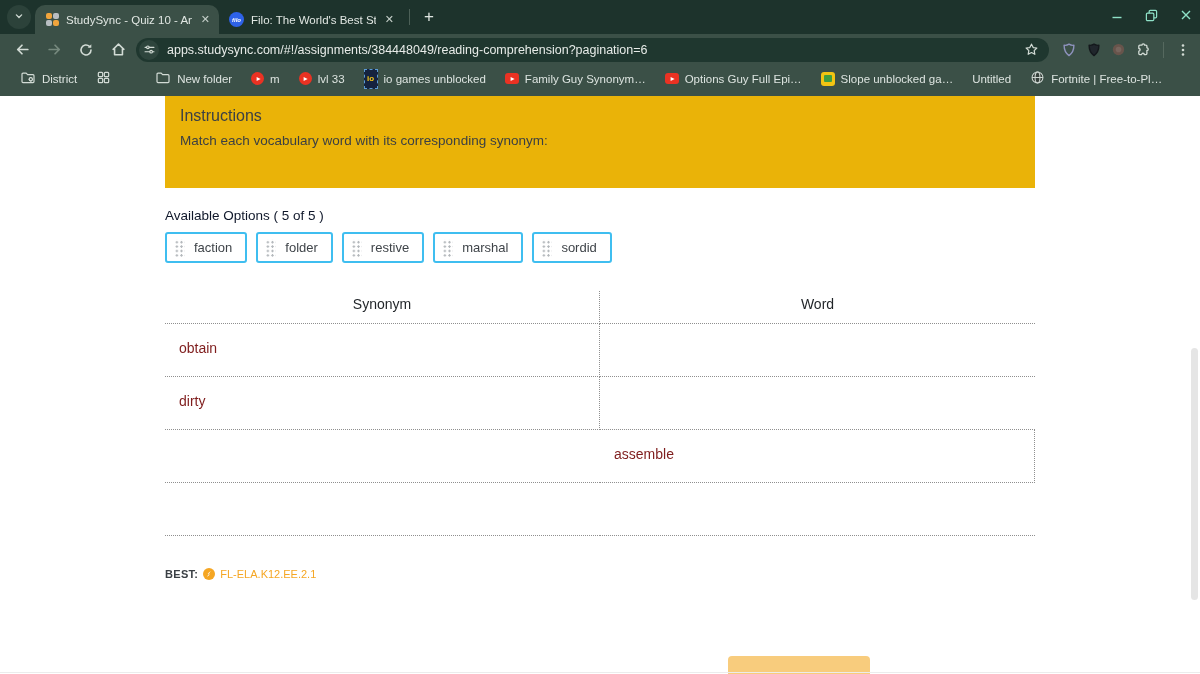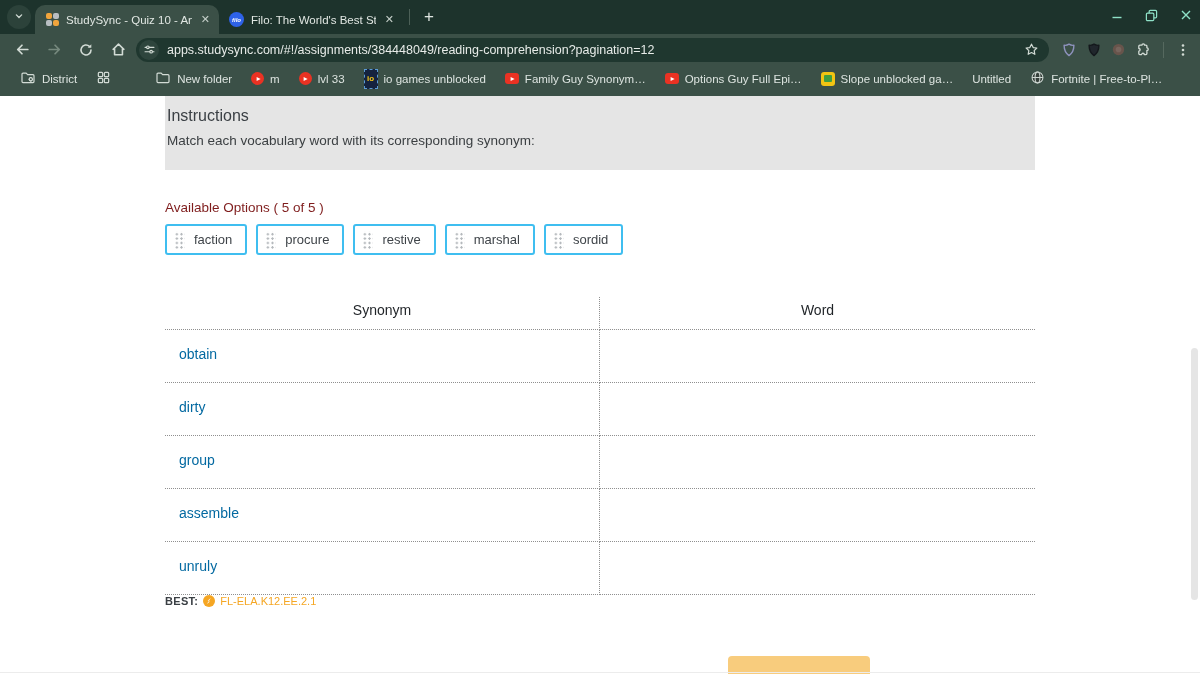--- a/index.html
+++ b/index.html
@@ -51,40 +51,40 @@
   .fav-io { width:14px; height:20px; background:#15233f; border:1px dashed #5b9bd5; border-radius:0;
     color:#f6c915; font-size:8px; font-weight:bold; display:flex; align-items:center; justify-content:center; flex:none; }
   .fav-slope { width:14px; height:14px; background:#f2c412; border-radius:3px; display:flex;
     align-items:center; justify-content:center; flex:none; }
   .fav-slope i { width:8px; height:7px; background:#3f9e3f; border-radius:1px; }
   .overflow-chevrons { font-size:13px; color:#cfd9d3; cursor:pointer; padding:0 4px; }
 
   
   .page { position:relative; height:578px; background:#fff; }
   .container { width:870px; margin:0 auto; position:relative; }
-  .instructions-panel { background:#e5e5e5; padding:11px 2px 14px; height:74px; }
+  .instructions-panel { background:#eab308; padding:11px 15px 14px; height:92px; }
   .instructions-title { font-size:16px; color:#3b4045; margin-bottom:8px; }
   .instructions-body { font-size:13.5px; color:#3c4043; }
-  .avail-label { margin-top:30px; font-size:13.5px; color:#7f1d1d; }
+  .avail-label { margin-top:20px; font-size:13.5px; color:#0f172a; }
   .chips { display:flex; gap:9px; margin-top:9px; }
   .chip { border:2px solid #3fbef0; border-radius:3px; background:#fff; height:31px; display:flex;
     align-items:center; gap:9px; padding:0 13px 0 7px; font-size:13px; color:#3f4449; cursor:grab; }
   .drag-dots { width:11px; height:18px;
     background-image:radial-gradient(circle, #b4b8bc 1.1px, transparent 1.3px);
     background-size:4.6px 4.4px; background-position:0.6px 1px; }
 
-  .match-table { margin-top:42px; display:grid; grid-template-columns:435px 435px; }
+  .match-table { margin-top:28px; display:grid; grid-template-columns:435px 435px; }
   .mt-head { height:33px; display:flex; align-items:flex-start; justify-content:center; padding-top:5px;
     font-size:14px; color:#1f2327; border-bottom:1px dotted #8f8f8f; }
   .mt-head.left, .mt-cell.left { border-right:1px dotted #8f8f8f; }
-  .mt-cell { height:53px; border-bottom:1px dotted #8f8f8f; font-size:14px; color:#0369a1;
+  .mt-cell { height:53px; border-bottom:1px dotted #8f8f8f; font-size:14px; color:#7f1d1d;
     padding:16px 0 0 14px; }
   .mt-cell.right { cursor:pointer; }
 
-  .standard-line { display:flex; align-items:center; gap:5px; }
+  .standard-line { margin-top:32px; display:flex; align-items:center; gap:5px; }
   .standard-prefix { font-size:11px; font-weight:bold; color:#3a3f44; letter-spacing:0.3px; }
   .standard-badge { width:12px; height:12px; border-radius:50%; background:#f5a623; position:relative; flex:none; }
   .standard-badge::after { content:""; position:absolute; left:3.5px; top:3px; width:4px; height:6px;
     background:#fff; clip-path:polygon(0 100%, 55% 45%, 20% 45%, 100% 0, 45% 58%, 80% 58%); }
   .standard-code { font-size:11px; color:#f5a623; cursor:pointer; }
 
   .save-btn { position:absolute; right:165px; top:560px; width:142px; height:40px; background:#f8cc7d;
     border:none; border-radius:4px; color:#fff; font-size:13.5px; padding:7px 0 0; text-align:center;
     vertical-align:top; cursor:pointer; display:block; }
   .save-btn span { display:block; }
@@ -172,21 +172,21 @@
 
     <div class="omnibox">
       <span class="site-info">
         <svg width="13" height="13" viewBox="0 0 16 16" fill="none" stroke="#d2dbd5" stroke-width="1.4" stroke-linecap="round">
           <circle cx="6" cy="5.3" r="1.6"></circle>
             <path d="M2.5 5.3 h1.8 M7.7 5.3 H13.5 M2.5 10.7 h5.6"></path>
             <circle cx="10" cy="10.7" r="1.6"></circle>
             <path d="M11.7 10.7 H13.5"></path>
         </svg>
       </span>
-      <span class="url-text">apps.studysync.com/#!/assignments/384448049/reading-comprehension?pagination=12</span>
+      <span class="url-text">apps.studysync.com/#!/assignments/384448049/reading-comprehension?pagination=6</span>
       <span class="omni-star">
         <svg width="15" height="15" viewBox="0 0 16 16" fill="none" stroke="#d2dbd5" stroke-width="1.3" stroke-linejoin="round">
             <path d="M8 2.3 L9.8 5.9 13.7 6.4 10.85 9.15 11.55 13.1 8 11.2 4.45 13.1 5.15 9.15 2.3 6.4 6.2 5.9 Z"></path>
           </svg>
       </span>
     </div>
 
     <div class="ext-group">
       <span class="ext-ic">
         <svg width="16" height="16" viewBox="0 0 16 16" fill="none" stroke="#8e92bd" stroke-width="1.4" stroke-linejoin="round">
@@ -307,21 +307,21 @@
 
     <div class="avail-label">Available Options ( 5 of 5 )</div>
 
     <div class="chips">
       <div class="chip">
         <span class="drag-dots"></span>
         <span>faction</span>
       </div>
       <div class="chip">
         <span class="drag-dots"></span>
-        <span>procure</span>
+        <span>folder</span>
       </div>
       <div class="chip">
         <span class="drag-dots"></span>
         <span>restive</span>
       </div>
       <div class="chip">
         <span class="drag-dots"></span>
         <span>marshal</span>
       </div>
       <div class="chip">
@@ -333,27 +333,25 @@
     <div class="match-table">
       <div class="mt-head left">Synonym</div>
       <div class="mt-head">Word</div>
 
       <div class="mt-cell left">obtain</div>
       <div class="mt-cell right"></div>
 
       <div class="mt-cell left">dirty</div>
       <div class="mt-cell right"></div>
 
-      <div class="mt-cell left">group</div>
       <div class="mt-cell right"></div>
 
       <div class="mt-cell left">assemble</div>
       <div class="mt-cell right"></div>
 
-      <div class="mt-cell left">unruly</div>
       <div class="mt-cell right"></div>
     </div>
 
     <div class="standard-line">
       <span class="standard-prefix">BEST:</span>
       <span class="standard-badge"></span>
       <span class="standard-code">FL-ELA.K12.EE.2.1</span>
     </div>
 
     <button class="save-btn">

